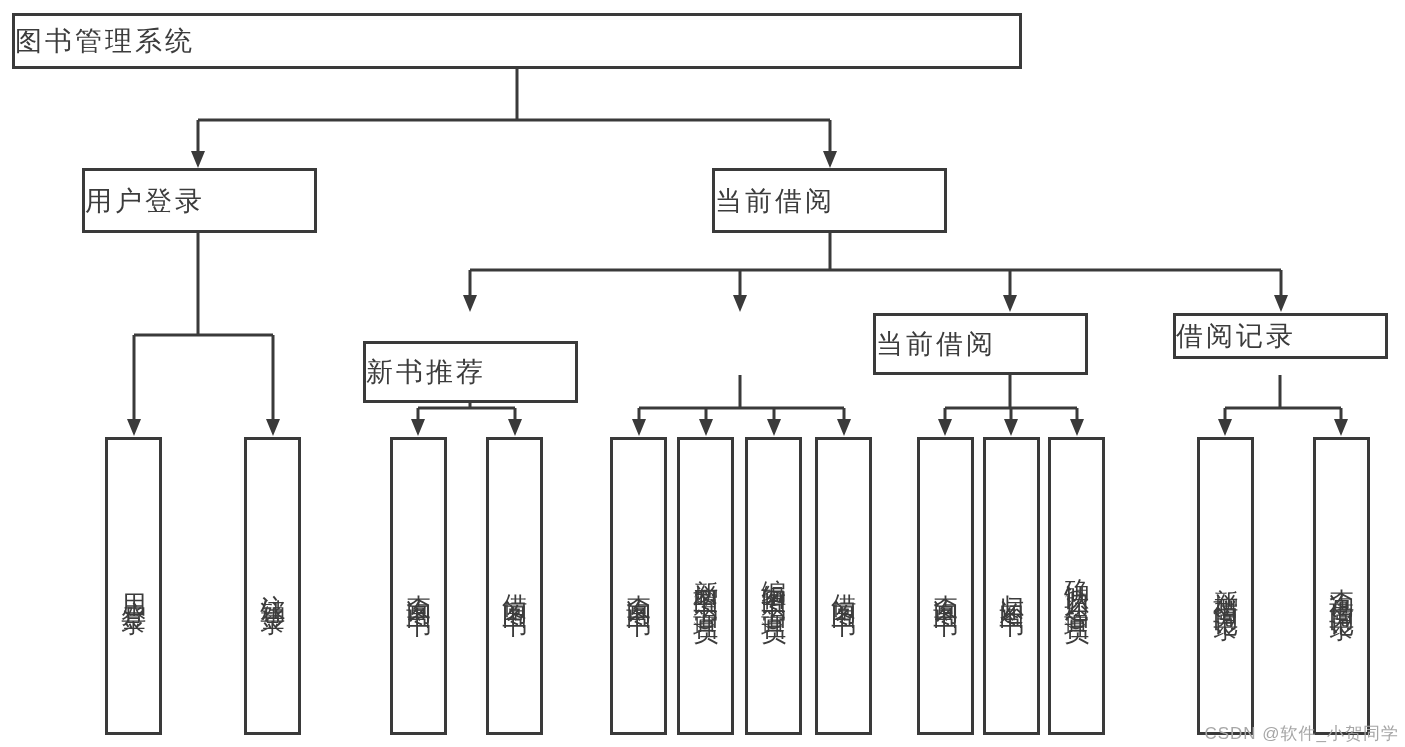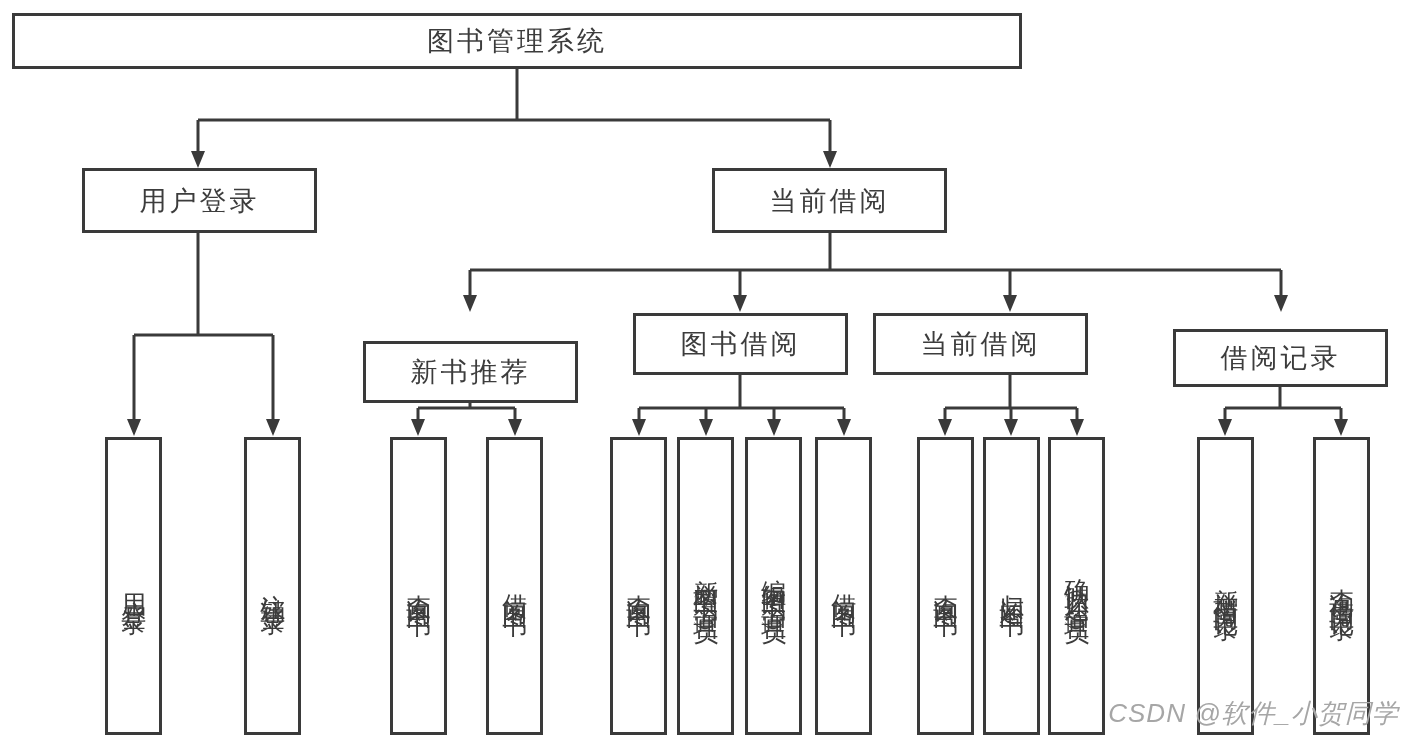--- a/index.html
+++ b/index.html
@@ -17,21 +17,20 @@
     width: 1405px; height: 747px;
     pointer-events: none;
   }
   .node {
     position: absolute;
     box-sizing: border-box;
     border: 3px solid #3a3a3a;
     background: #ffffff;
     display: flex;
     align-items: center;
-    justify-content: center;
     color: #3c3c3c;
   }
   .hlabel {
     font-size: 27px;
     letter-spacing: 3px;
     white-space: nowrap;
   }
   .vnode {
     position: absolute;
     top: 437px;
@@ -50,25 +49,24 @@
     text-orientation: mixed;
     font-size: 25px;
     letter-spacing: 6px;
     line-height: 1.1;
     color: #3c3c3c;
     white-space: nowrap;
   }
   .watermark {
     position: absolute;
     right: 6px;
-    bottom: 16px;
-    font-size: 26px;
+    bottom: 2px;
+    font-size: 17px;
     letter-spacing: 1px;
     color: #a6a6a6;
-    font-style: italic;
   }
 </style>
 </head>
 <body>
 
 <div class="stage">
 
   <svg class="wires" viewBox="0 0 1405 747" aria-hidden="true">
     <path stroke="#3a3a3a" stroke-width="3" fill="none" d="
       M517 68 V120 M198 120 H830 M198 120 V153 M830 120 V153
@@ -95,27 +93,24 @@
   <div class="node" style="left:82px; top:168px; width:235px; height:65px;">
     <span class="hlabel">用户登录</span>
   </div>
   <div class="node" style="left:712px; top:168px; width:235px; height:65px;">
     <span class="hlabel">当前借阅</span>
   </div>
 
   <div class="node" style="left:363px; top:313px; width:215px; height:62px;margin-top:28px;">
     <span class="hlabel">新书推荐</span>
   </div>
-  <div class="node" style="left:633px; top:313px; width:215px; height:62px;">
-    <span class="hlabel">图书借阅</span>
-  </div>
   <div class="node" style="left:873px; top:313px; width:215px; height:62px;">
     <span class="hlabel">当前借阅</span>
   </div>
-  <div class="node" style="left:1173px; top:313px; width:215px; height:58px;margin-top:16px;">
+  <div class="node" style="left:1173px; top:313px; width:215px; height:46px;">
     <span class="hlabel">借阅记录</span>
   </div>
 
   <div class="vnode" style="left:105px;">
     <span class="vtext">用户登录</span>
   </div>
   <div class="vnode" style="left:244px;">
     <span class="vtext">注销登录</span>
   </div>
 

